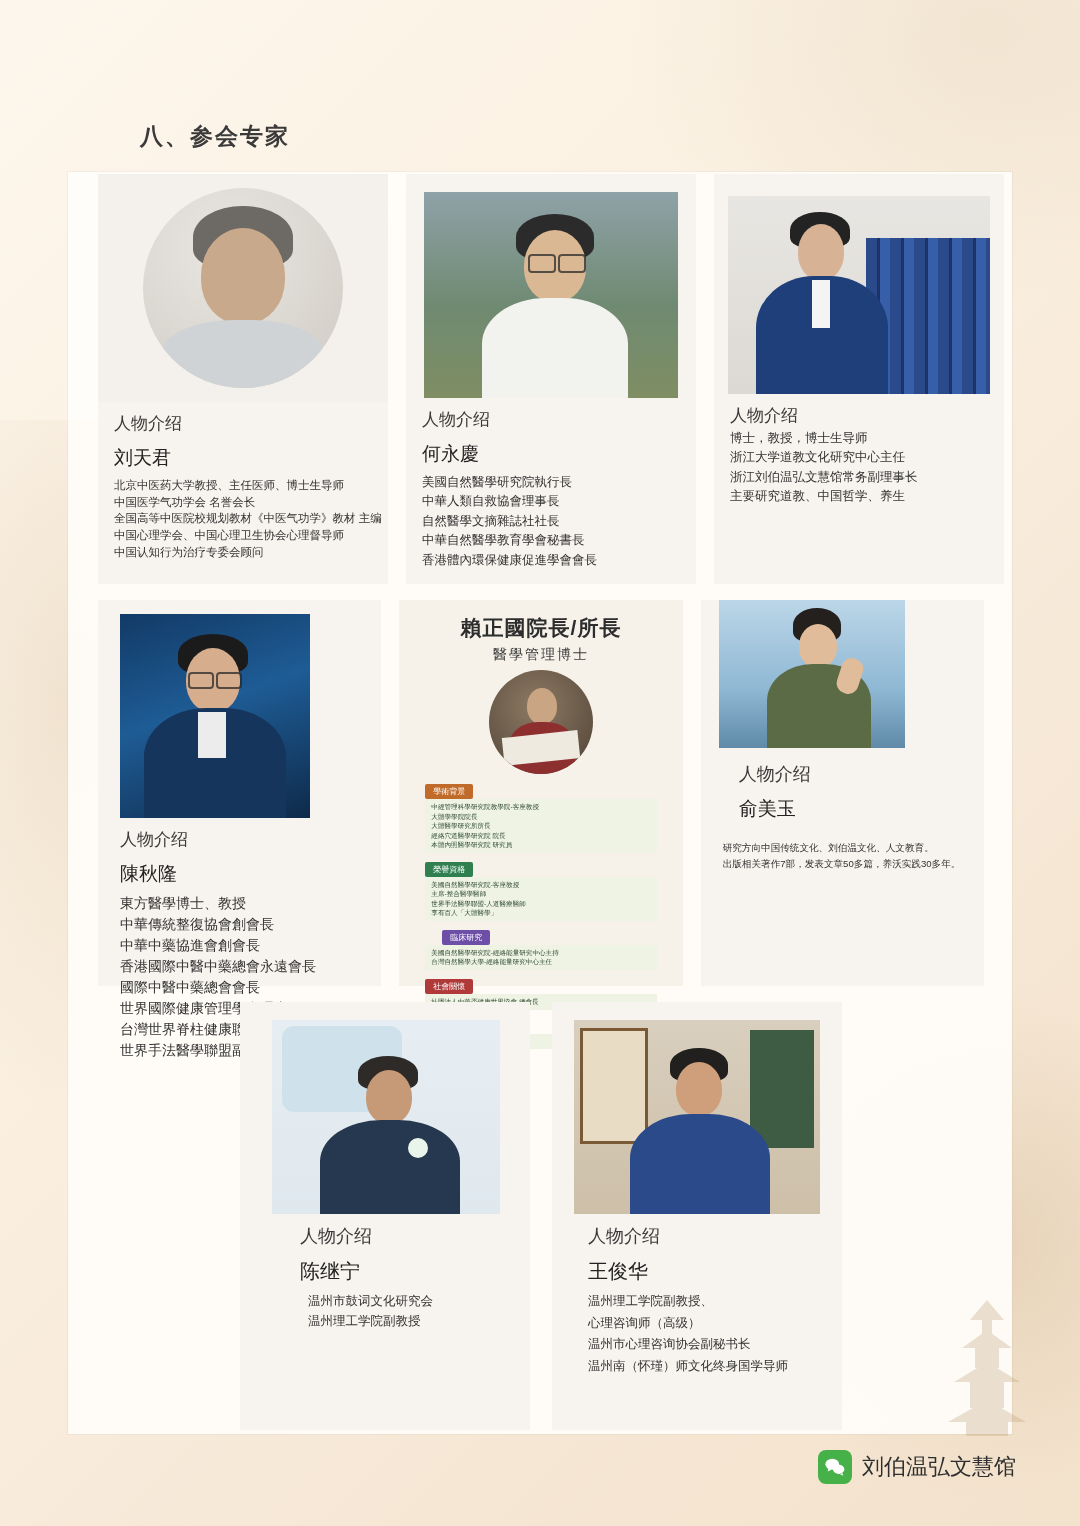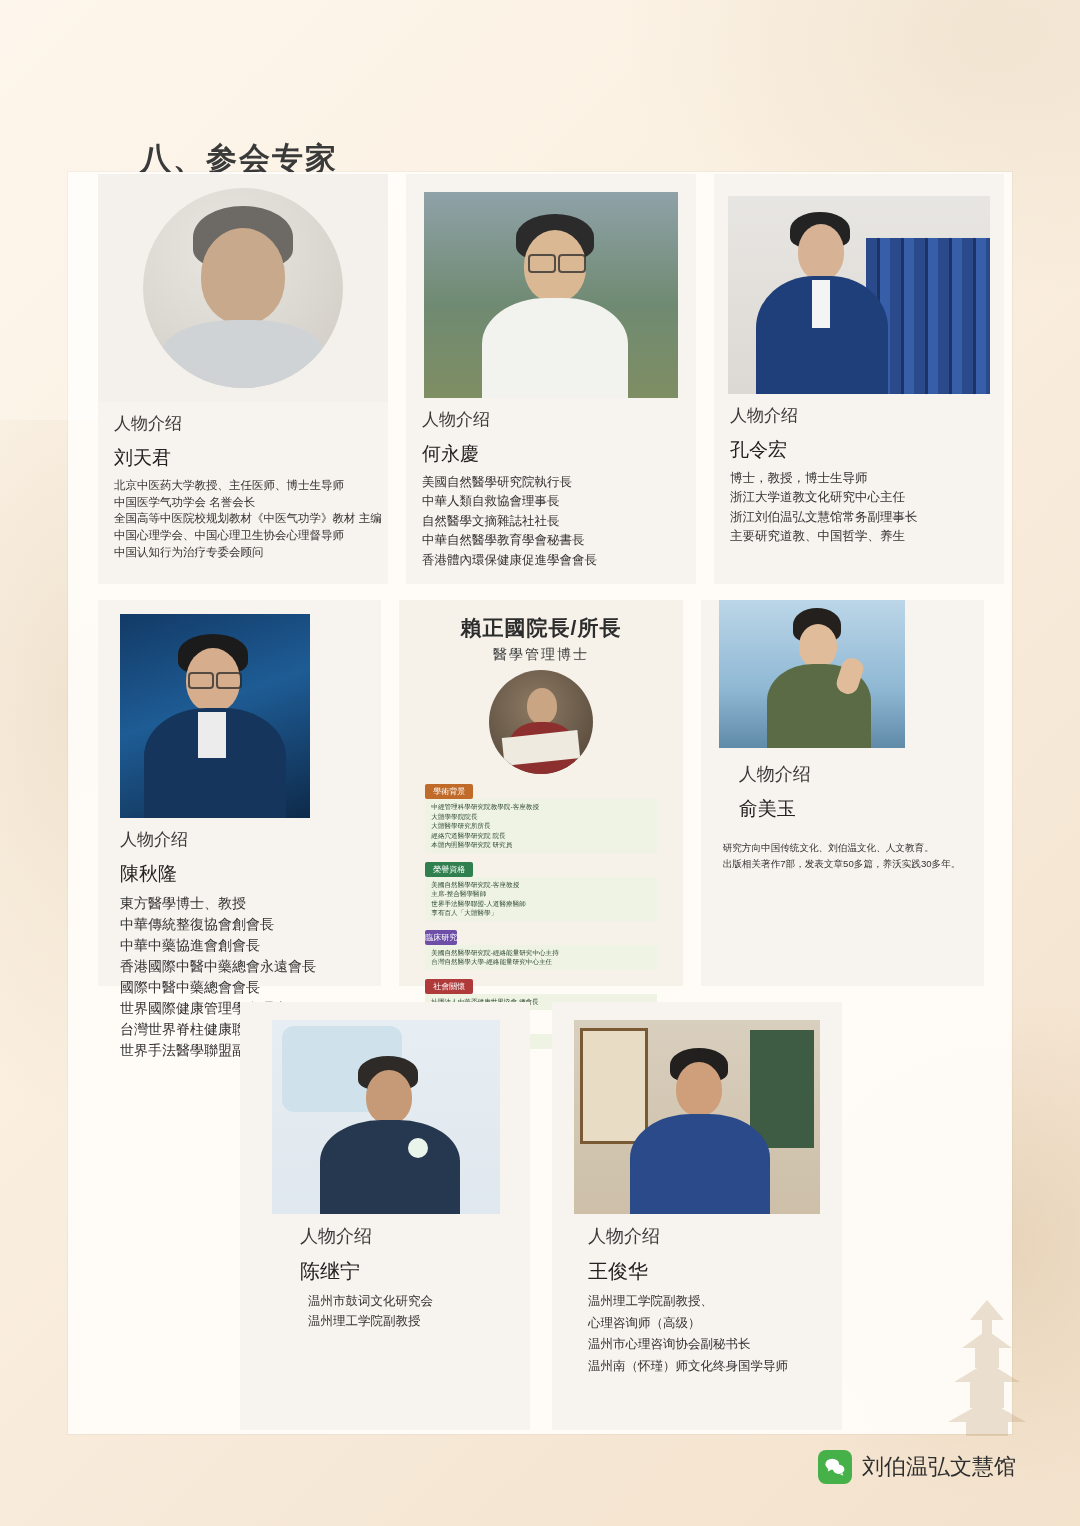--- a/index.html
+++ b/index.html
@@ -28,22 +28,22 @@
     background: radial-gradient(ellipse at 60% 50%, rgba(206,178,142,0.35), rgba(206,178,142,0) 70%);
   }
   .wash-top {
     right: 0; top: 0; width: 460px; height: 300px;
     background: radial-gradient(ellipse at 80% 10%, rgba(230,214,190,0.45), rgba(230,214,190,0) 70%);
   }
 
   .section-title {
     position: absolute;
     left: 140px;
-    top: 138px;
-    font-size: 31px;
+    top: 121px;
+    font-size: 23px;
     font-weight: bold;
     letter-spacing: 2px;
     color: #3a3a3a;
   }
 
   .page-card {
     position: absolute;
     left: 68px;
     top: 172px;
     width: 944px;
@@ -231,21 +231,20 @@
           <div class="ph">
             <div style="position:absolute;right:0;top:42px;width:124px;height:156px;background:repeating-linear-gradient(90deg,#2a4a8c 0 11px,#1d3366 11px 14px,#375ea8 14px 24px);"></div>
             <div class="hair" style="left:62px;top:16px;width:60px;height:36px;background:#232323;"></div>
             <div class="head" style="left:70px;top:28px;width:46px;height:56px;background:#d8b294;"></div>
             <div class="body" style="left:28px;top:80px;width:132px;height:118px;background:#1f3f7a;"></div>
             <div style="position:absolute;left:84px;top:84px;width:18px;height:48px;background:#f4f4f4;"></div>
           </div>
         </div>
         <div class="pad">
           <div class="intro-label">人物介绍</div>
-          <div class="person-name">孔令宏</div>
           <div class="bio lg">
             <div class="bio-line">博士，教授，博士生导师</div>
             <div class="bio-line">浙江大学道教文化研究中心主任</div>
             <div class="bio-line">浙江刘伯温弘文慧馆常务副理事长</div>
             <div class="bio-line">主要研究道教、中国哲学、养生</div>
           </div>
         </div>
       </div>
     </div>
 
@@ -307,21 +306,21 @@
             <div style="display:inline-block;font-size:8px;color:#fff;background:#2f7f4f;padding:2px 8px;border-radius:2px;">榮譽資格</div>
             <div style="background:#eef3e4;padding:3px 6px;font-size:6.6px;line-height:1.45;color:#2f4a2f;">
               <div>美國自然醫學研究院-客座教授</div>
               <div>主席-整合醫學醫師</div>
               <div>世界手法醫學聯盟-人道醫療醫師</div>
               <div>享有百人「大體醫學」</div>
             </div>
           </div>
 
           <div style="margin-bottom:5px;">
-            <div style="display:inline-block;font-size:8px;color:#fff;background:#6d4fa8;padding:2px 0;border-radius:2px;">臨床研究</div>
+            <div style="display:inline-block;font-size:8px;color:#fff;background:#6d4fa8;padding:2px 8px;border-radius:2px;margin-left:17px;">臨床研究</div>
             <div style="background:#eef3e4;padding:3px 6px;font-size:6.6px;line-height:1.45;color:#2f4a2f;">
               <div>美國自然醫學研究院-經絡能量研究中心主持</div>
               <div>台灣自然醫學大學-經絡能量研究中心主任</div>
             </div>
           </div>
 
           <div style="margin-bottom:5px;">
             <div style="display:inline-block;font-size:8px;color:#fff;background:#b03a3a;padding:2px 8px;border-radius:2px;">社會關懷</div>
             <div style="background:#eef3e4;padding:3px 6px;font-size:6.6px;line-height:1.45;color:#2f4a2f;">
               <div>社團法人中華盃健康世界協會 總會長</div>

